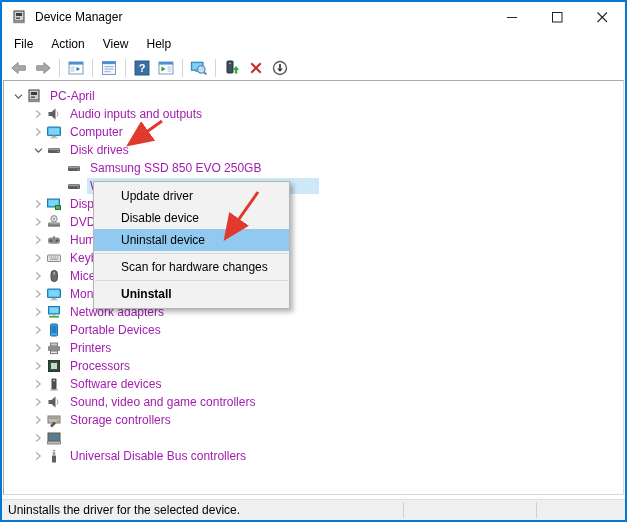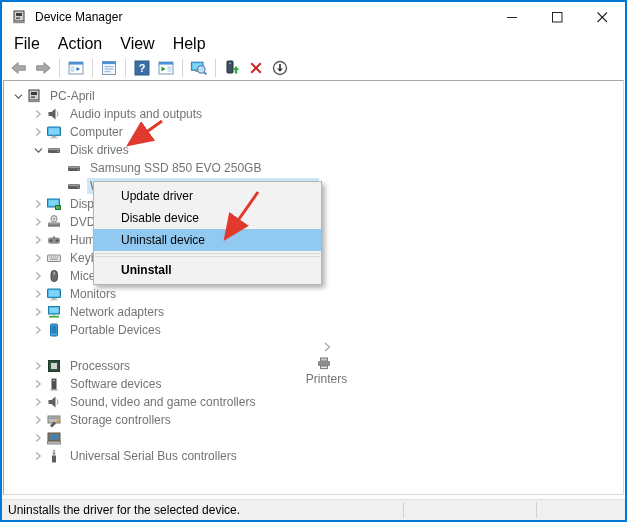--- a/index.html
+++ b/index.html
@@ -7,36 +7,36 @@
   .window{position:relative;width:627px;height:522px;border:2px solid #0078d7;background:#fff;overflow:hidden;}
   
   .titlebar{height:30px;display:flex;align-items:center;background:#fff;}
   .app-icon{width:16px;height:16px;margin-left:9px;margin-right:8px;display:inline-block;}
   .app-icon svg,.ticon svg,.expander svg,.tb-btn svg{display:block;width:100%;height:100%;}
   .title{font-size:12px;color:#000;}
   .controls{margin-left:auto;display:flex;height:30px;}
   .ctrl{width:45px;height:30px;display:flex;align-items:center;justify-content:center;cursor:default;}
   
   .menubar{height:23px;display:flex;align-items:center;padding-left:3px;background:#fff;}
-  .menu-item{font-size:16px;padding:3px 9px;color:#000;}
+  .menu-item{font-size:12px;padding:3px 9px;color:#000;}
   
   .toolbar{height:25px;display:flex;align-items:center;padding-left:5px;background:#fff;}
   .tb-btn{width:24px;height:22px;display:flex;align-items:center;justify-content:center;}
   .tb-btn svg{width:18px;height:18px;}
   .tb-sep{width:1px;height:18px;background:#d4d4d4;margin:0 4px;}
   
   .treepanel{position:absolute;left:1px;right:1px;top:78px;height:415px;background:#fff;border:1px solid #a9a9a9;border-right-color:#d9d9d9;border-bottom-color:#d9d9d9;overflow:hidden;}
   .tree{padding-top:6px;}
   .trow{height:18px;display:flex;align-items:center;font-size:12px;white-space:nowrap;}
   .expander{width:16px;height:14px;flex:0 0 16px;}
   .ticon{width:16px;height:16px;flex:0 0 16px;margin-right:5px;}
-  .tlabel{padding:1px 3px;color:#737373;}
+  .tlabel{padding:1px 3px;color:#a21caf;}
   .trow.selected .tlabel{background:#cde8f6;min-width:232px;}
   
-  .contextmenu{position:absolute;left:91px;top:179px;width:229px;background:#f2f2f2;border:1px solid #b5b5b5;box-shadow:3px 3px 5px rgba(0,0,0,0.3);padding:3px 0;z-index:10;}
+  .contextmenu{position:absolute;left:91px;top:179px;width:197px;background:#f2f2f2;border:1px solid #b5b5b5;box-shadow:3px 3px 5px rgba(0,0,0,0.3);padding:3px 0;z-index:10;}
   .mi{height:22px;line-height:22px;font-size:12px;padding-left:27px;color:#000;}
   .mi.hl{background:#91c9f0;}
   .mi.bold{font-weight:bold;}
   .msep{height:1px;background:#d9d9d9;margin:2px 1px;}
   
   .statusbar{position:absolute;left:0;right:0;bottom:0;height:21px;background:#f0f0f0;border-top:1px solid #dfdfdf;display:flex;align-items:center;font-size:12px;padding-left:6px;}
   .sb-div{position:absolute;top:2px;bottom:2px;width:1px;background:#d0d0d0;}
   
   .overlay{position:absolute;left:-2px;top:-2px;width:627px;height:522px;pointer-events:none;z-index:20;}
 </style>
@@ -389,21 +389,21 @@
             </svg>
           </span>
           <span class="ticon">
             <svg viewBox="0 0 16 16">
               <rect x="4.5" y="2" width="7" height="12" rx="1.2" fill="#3fa9e8" stroke="#1b6fa8"></rect>
               <rect x="5.6" y="3.6" width="4.8" height="7.6" fill="#2a7fb8"></rect>
             </svg>
           </span>
           <span class="tlabel">Portable Devices</span>
         </div>
-        <div class="trow" style="padding-left: 26px; flex-direction: column;">
+        <div class="trow" style="padding-left: 26px;">
           <span class="expander">
             <svg viewBox="0 0 16 16">
               <polyline points="6,4 10.5,8 6,12" fill="none" stroke="#a8a8a8" stroke-width="1.3"></polyline>
             </svg>
           </span>
           <span class="ticon">
             <svg viewBox="0 0 16 16">
               <rect x="4.5" y="3" width="7" height="3" fill="#c8c8c8" stroke="#7a7a7a"></rect>
               <rect x="2" y="6" width="12" height="5" rx="0.8" fill="#8d8d8d"></rect>
               <rect x="4.5" y="11" width="7" height="2.6" fill="#e8e8e8" stroke="#7a7a7a"></rect>
@@ -492,30 +492,31 @@
             </svg>
           </span>
           <span class="ticon">
             <svg viewBox="0 0 16 16">
               <rect x="6" y="7.5" width="4" height="7" fill="#5f5f5f"></rect>
               <rect x="6.8" y="2" width="2.4" height="4.8" fill="#8f8f8f"></rect>
               <rect x="7.2" y="2.9" width="0.7" height="1.3" fill="#fff"></rect>
               <rect x="8.3" y="2.9" width="0.7" height="1.3" fill="#fff"></rect>
             </svg>
           </span>
-          <span class="tlabel">Universal Serial Bus controllers</span>
+          <span class="tlabel">Universal Disable Bus controllers</span>
         </div>
       </div>
   </div>
 
   <div class="contextmenu" id="contextmenu">
       <div class="mi">Update driver</div>
       <div class="mi">Disable device</div>
       <div class="mi hl">Uninstall device</div>
       <div class="msep"></div>
+      <div class="mi">Scan for hardware changes</div>
       <div class="msep"></div>
       <div class="mi bold">Uninstall</div>
     </div>
 
   <div class="statusbar">
     <span>Uninstalls the driver for the selected device.</span>
     <div class="sb-div" style="left:401px"></div>
     <div class="sb-div" style="left:534px"></div>
   </div>
 

